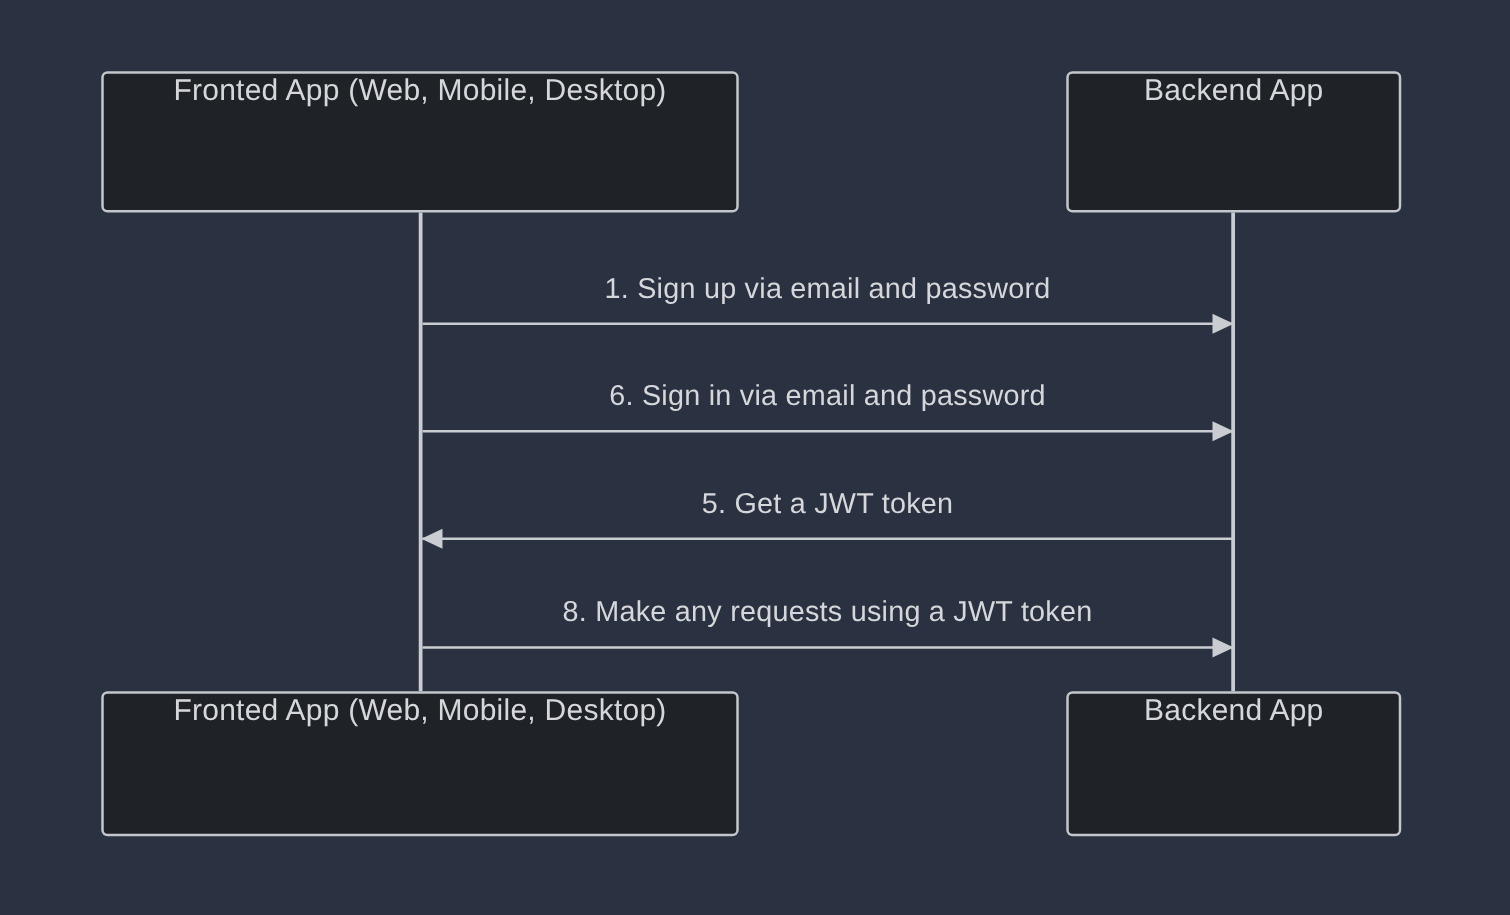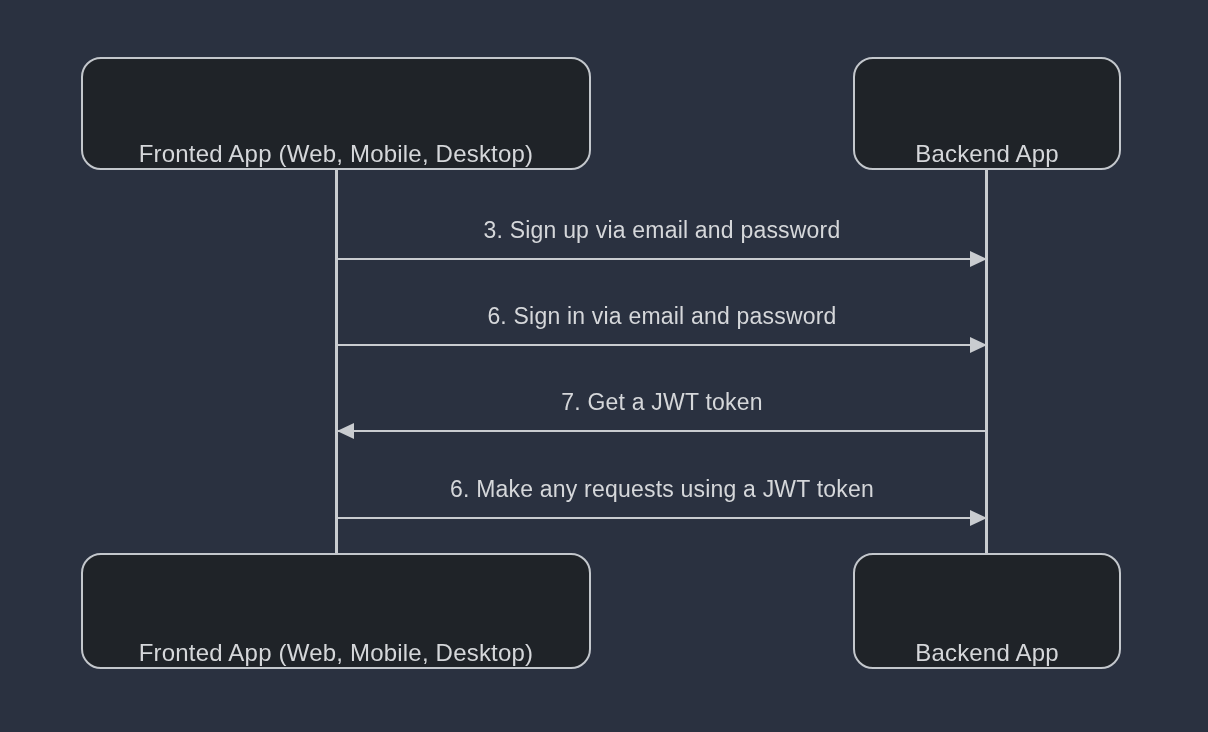--- a/index.html
+++ b/index.html
@@ -19,23 +19,23 @@
     width:1208px;
     height:732px;
     background:var(--bg);
     overflow:hidden;
   }
   .actor-box{
     position:absolute;
     box-sizing:border-box;
     background:var(--actor-fill);
     border:2px solid var(--actor-border);
-    border-radius:20px;
+    border-radius:5px;
     display:flex;
-    align-items:flex-end;
+    align-items:flex-start;
     justify-content:center;
     color:var(--text);
     font-size:24px;
     letter-spacing:0.2px;
   }
   .actor-frontend-top   { left:81px;  top:57px;  width:510px; height:113px; }
   .actor-backend-top    { left:853px; top:57px;  width:268px; height:113px; }
   .actor-frontend-bottom{ left:81px;  top:553px; width:510px; height:116px; }
   .actor-backend-bottom { left:853px; top:553px; width:268px; height:116px; }
 
@@ -100,42 +100,42 @@
     <span>Fronted App (Web, Mobile, Desktop)</span>
   </div>
   <div class="actor-box actor-backend-top">
     <span>Backend App</span>
   </div>
 
   <div class="lifeline lifeline-frontend"></div>
   <div class="lifeline lifeline-backend"></div>
 
   <div class="message message-1">
-    <div class="msg-label">3. Sign up via email and password</div>
+    <div class="msg-label">1. Sign up via email and password</div>
     <div class="msg-line">
       <span class="arrow-head right"></span>
     </div>
   </div>
 
   <div class="message message-2">
     <div class="msg-label">6. Sign in via email and password</div>
     <div class="msg-line">
       <span class="arrow-head right"></span>
     </div>
   </div>
 
   <div class="message message-3">
-    <div class="msg-label">7. Get a JWT token</div>
+    <div class="msg-label">5. Get a JWT token</div>
     <div class="msg-line">
       <span class="arrow-head left"></span>
     </div>
   </div>
 
   <div class="message message-4">
-    <div class="msg-label">6. Make any requests using a JWT token</div>
+    <div class="msg-label">8. Make any requests using a JWT token</div>
     <div class="msg-line">
       <span class="arrow-head right"></span>
     </div>
   </div>
 
   <div class="actor-box actor-frontend-bottom">
     <span>Fronted App (Web, Mobile, Desktop)</span>
   </div>
   <div class="actor-box actor-backend-bottom">
     <span>Backend App</span>

